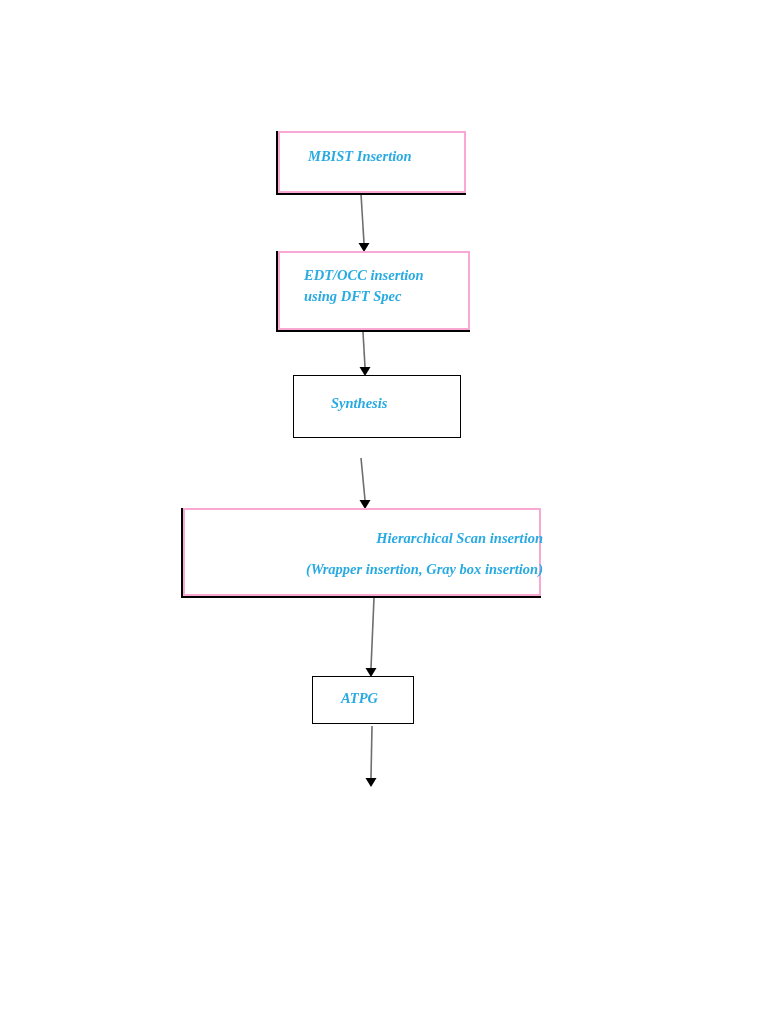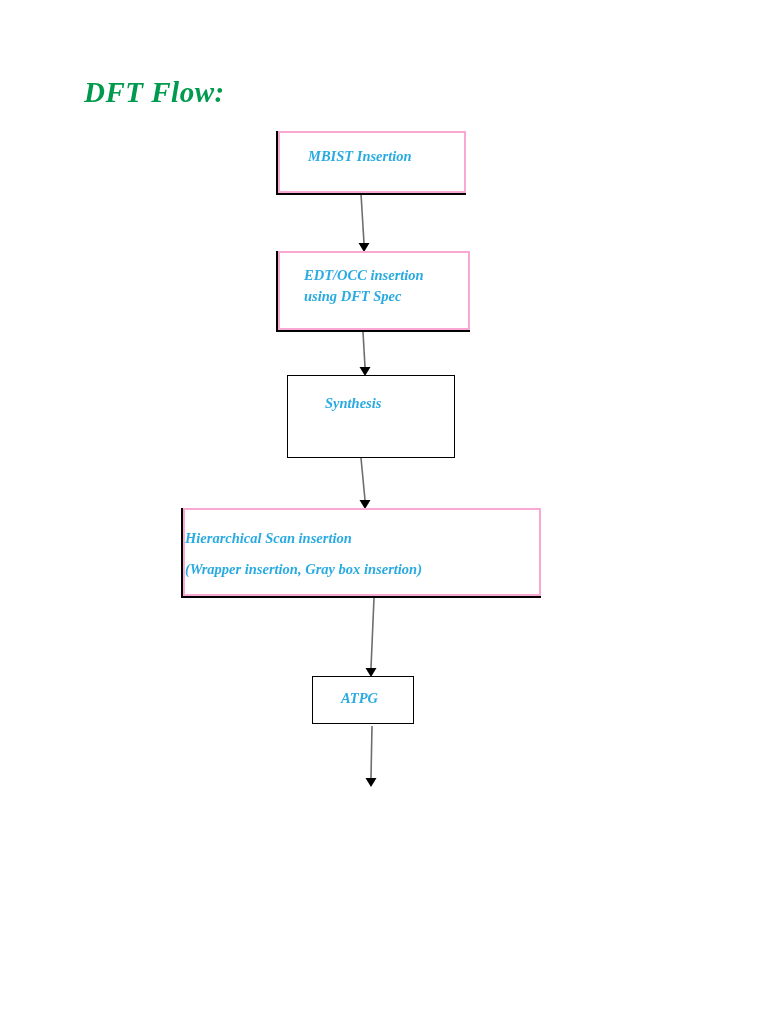--- a/index.html
+++ b/index.html
@@ -64,25 +64,25 @@
     box-shadow: 2px 2px 0 0 #000000;
   }
 
   
   #node-mbist      { left: 278px; top: 131px; width: 188px; height: 62px; }
   #node-mbist .node-text      { left: 28px; top: 13px; }
 
   #node-edtocc     { left: 278px; top: 251px; width: 192px; height: 79px; }
   #node-edtocc .node-text     { left: 24px; top: 12px; }
 
-  #node-synthesis  { left: 287px; top: 375px; width: 168px; height: 83px; }
+  #node-synthesis  { left: 293px; top: 375px; width: 168px; height: 63px; }
   #node-synthesis .node-text  { left: 37px; top: 17px; }
 
   #node-hier       { left: 183px; top: 508px; width: 358px; height: 88px; }
-  #node-hier .node-text       { left: 0; top: 13px; width: 358px; text-align: left; line-height: 2.15; }
+  #node-hier .node-text       { left: 0; top: 13px; width: 358px; text-align: right; line-height: 2.15; }
 
   #node-atpg       { left: 312px; top: 676px; width: 102px; height: 48px; }
   #node-atpg .node-text       { left: 28px; top: 11px; }
 
   #node-sim        { left: 305px; top: 786px; width: 126px; height: 46px; }
   #node-sim .node-text        { left: 19px; top: 12px; }
 
   
   #connectors {
     position: absolute;
@@ -100,21 +100,20 @@
   .conn-head {
     fill: #000000;
     stroke: none;
   }
 </style>
 </head>
 <body>
 
 <div id="page">
 
-  <div id="title">DFT Flow:</div>
 
   <svg id="connectors" viewBox="0 0 768 1024" xmlns="http://www.w3.org/2000/svg">
 
     <g>
       <line class="conn-line" x1="361" y1="194" x2="364" y2="243"></line>
       <polygon class="conn-head" points="358.5,243 369.5,243 364,252"></polygon>
     </g>
 
     <g>
       <line class="conn-line" x1="363" y1="332" x2="365" y2="367"></line>

